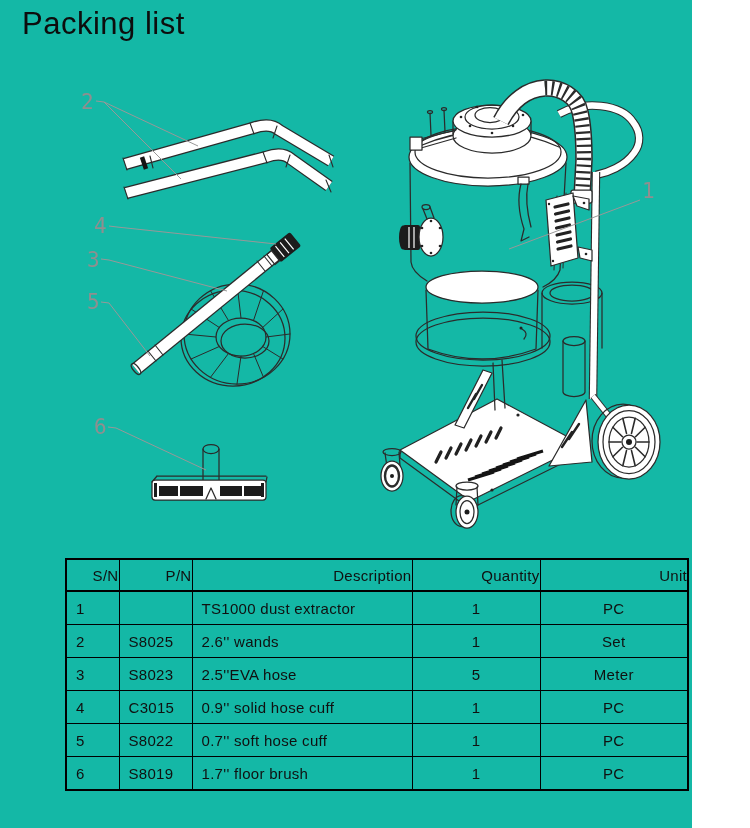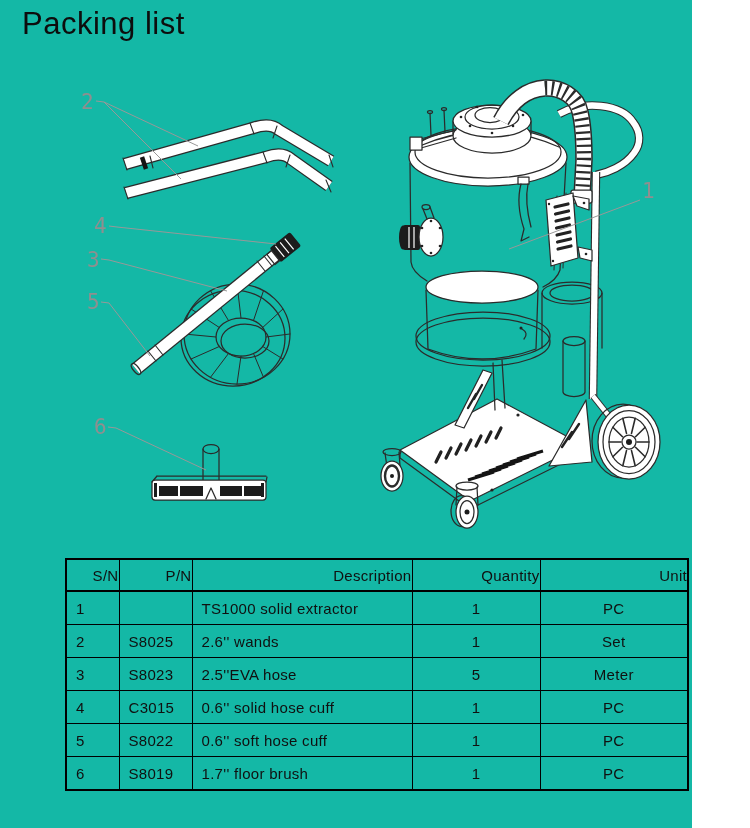--- a/index.html
+++ b/index.html
@@ -247,49 +247,49 @@
         <th>P/N</th>
         <th>Description</th>
         <th>Quantity</th>
         <th>Unit</th>
       </tr>
     </thead>
     <tbody>
       <tr>
         <td class="l">1</td>
         <td class="l"></td>
-        <td class="l">TS1000 solid extractor</td>
+        <td class="l">TS1000 dust extractor</td>
         <td class="c">1</td>
         <td class="c">PC</td>
       </tr>
       <tr>
         <td class="l">2</td>
         <td class="l">S8025</td>
         <td class="l">2.6'' wands</td>
         <td class="c">1</td>
         <td class="c">Set</td>
       </tr>
       <tr>
         <td class="l">3</td>
         <td class="l">S8023</td>
         <td class="l">2.5''EVA hose</td>
         <td class="c">5</td>
         <td class="c">Meter</td>
       </tr>
       <tr>
         <td class="l">4</td>
         <td class="l">C3015</td>
-        <td class="l">0.6'' solid hose cuff</td>
+        <td class="l">0.9'' solid hose cuff</td>
         <td class="c">1</td>
         <td class="c">PC</td>
       </tr>
       <tr>
         <td class="l">5</td>
         <td class="l">S8022</td>
-        <td class="l">0.6'' soft hose cuff</td>
+        <td class="l">0.7'' soft hose cuff</td>
         <td class="c">1</td>
         <td class="c">PC</td>
       </tr>
       <tr>
         <td class="l">6</td>
         <td class="l">S8019</td>
         <td class="l">1.7'' floor brush</td>
         <td class="c">1</td>
         <td class="c">PC</td>
       </tr>

